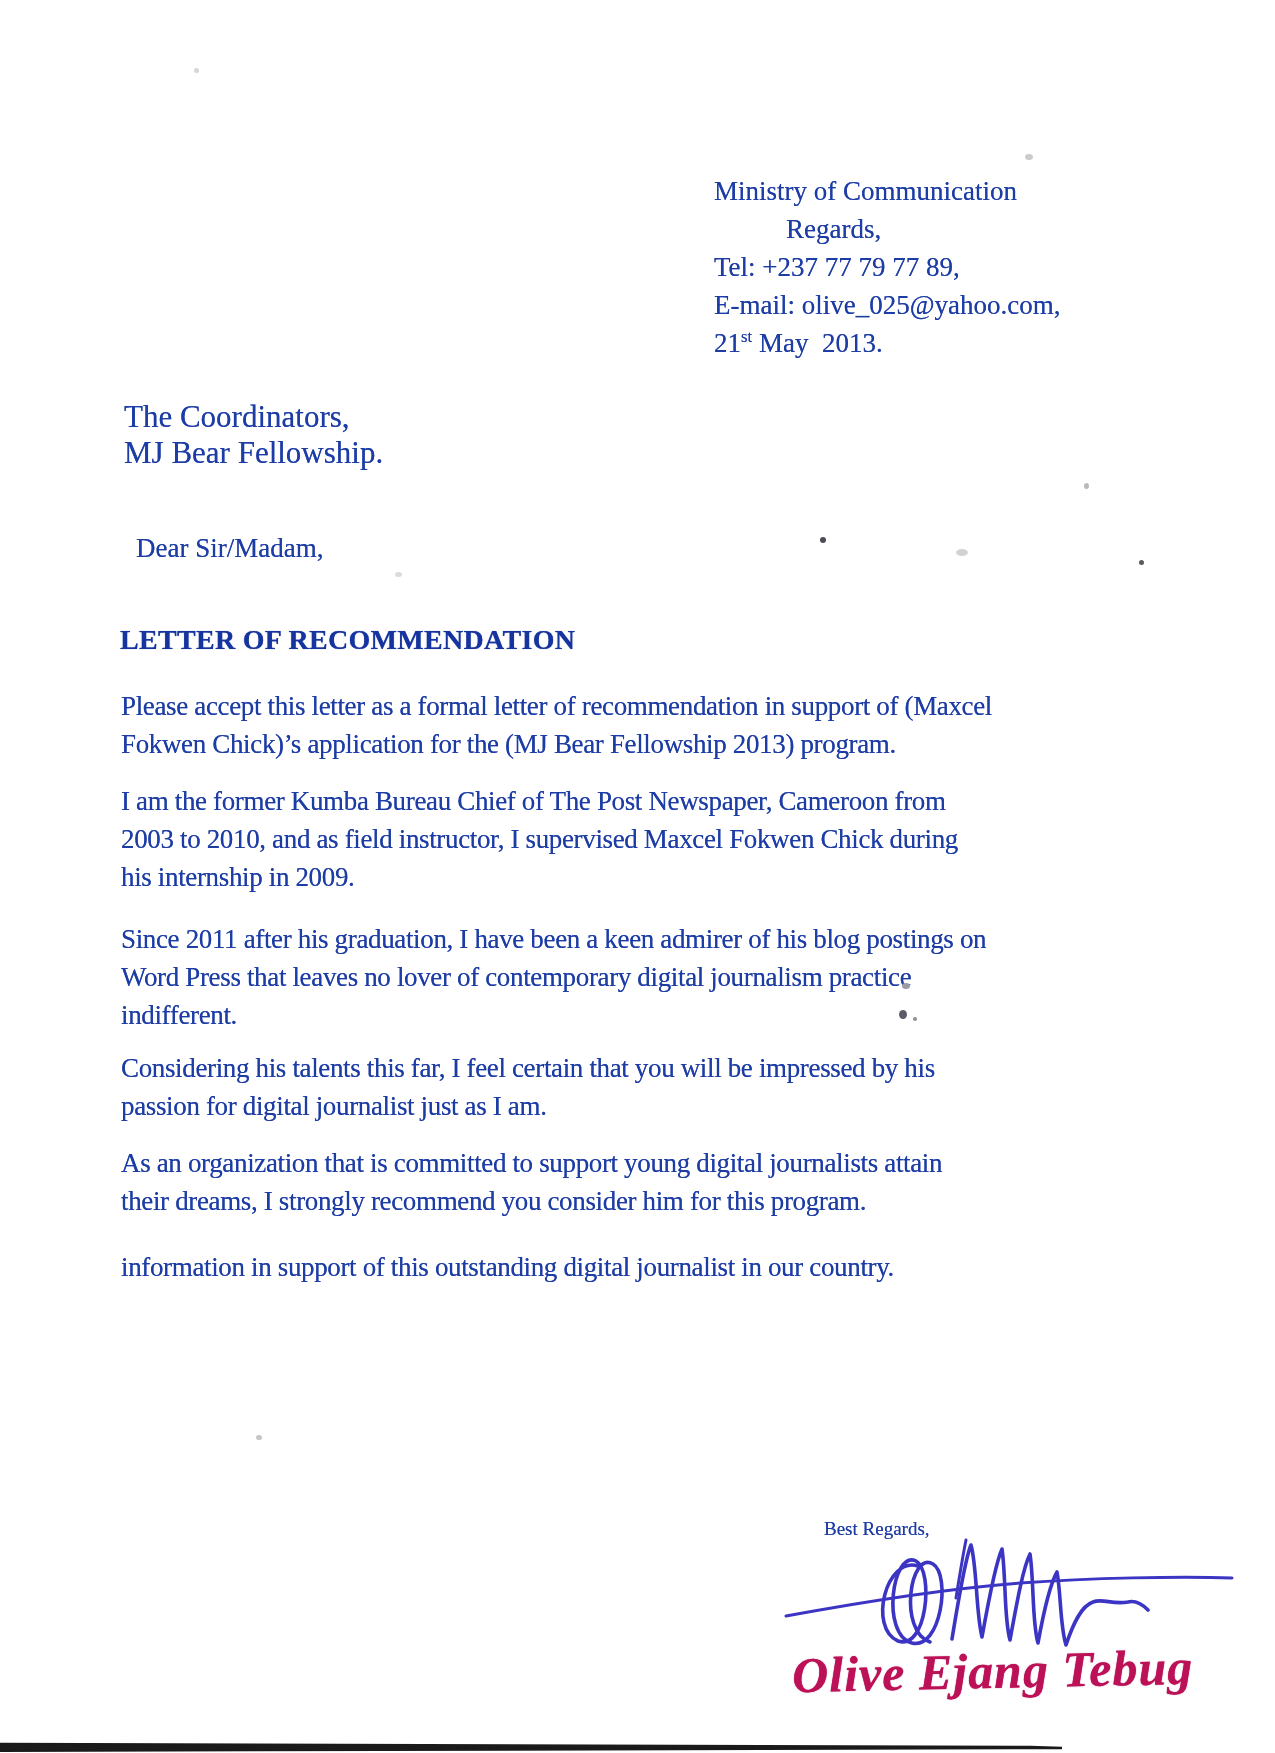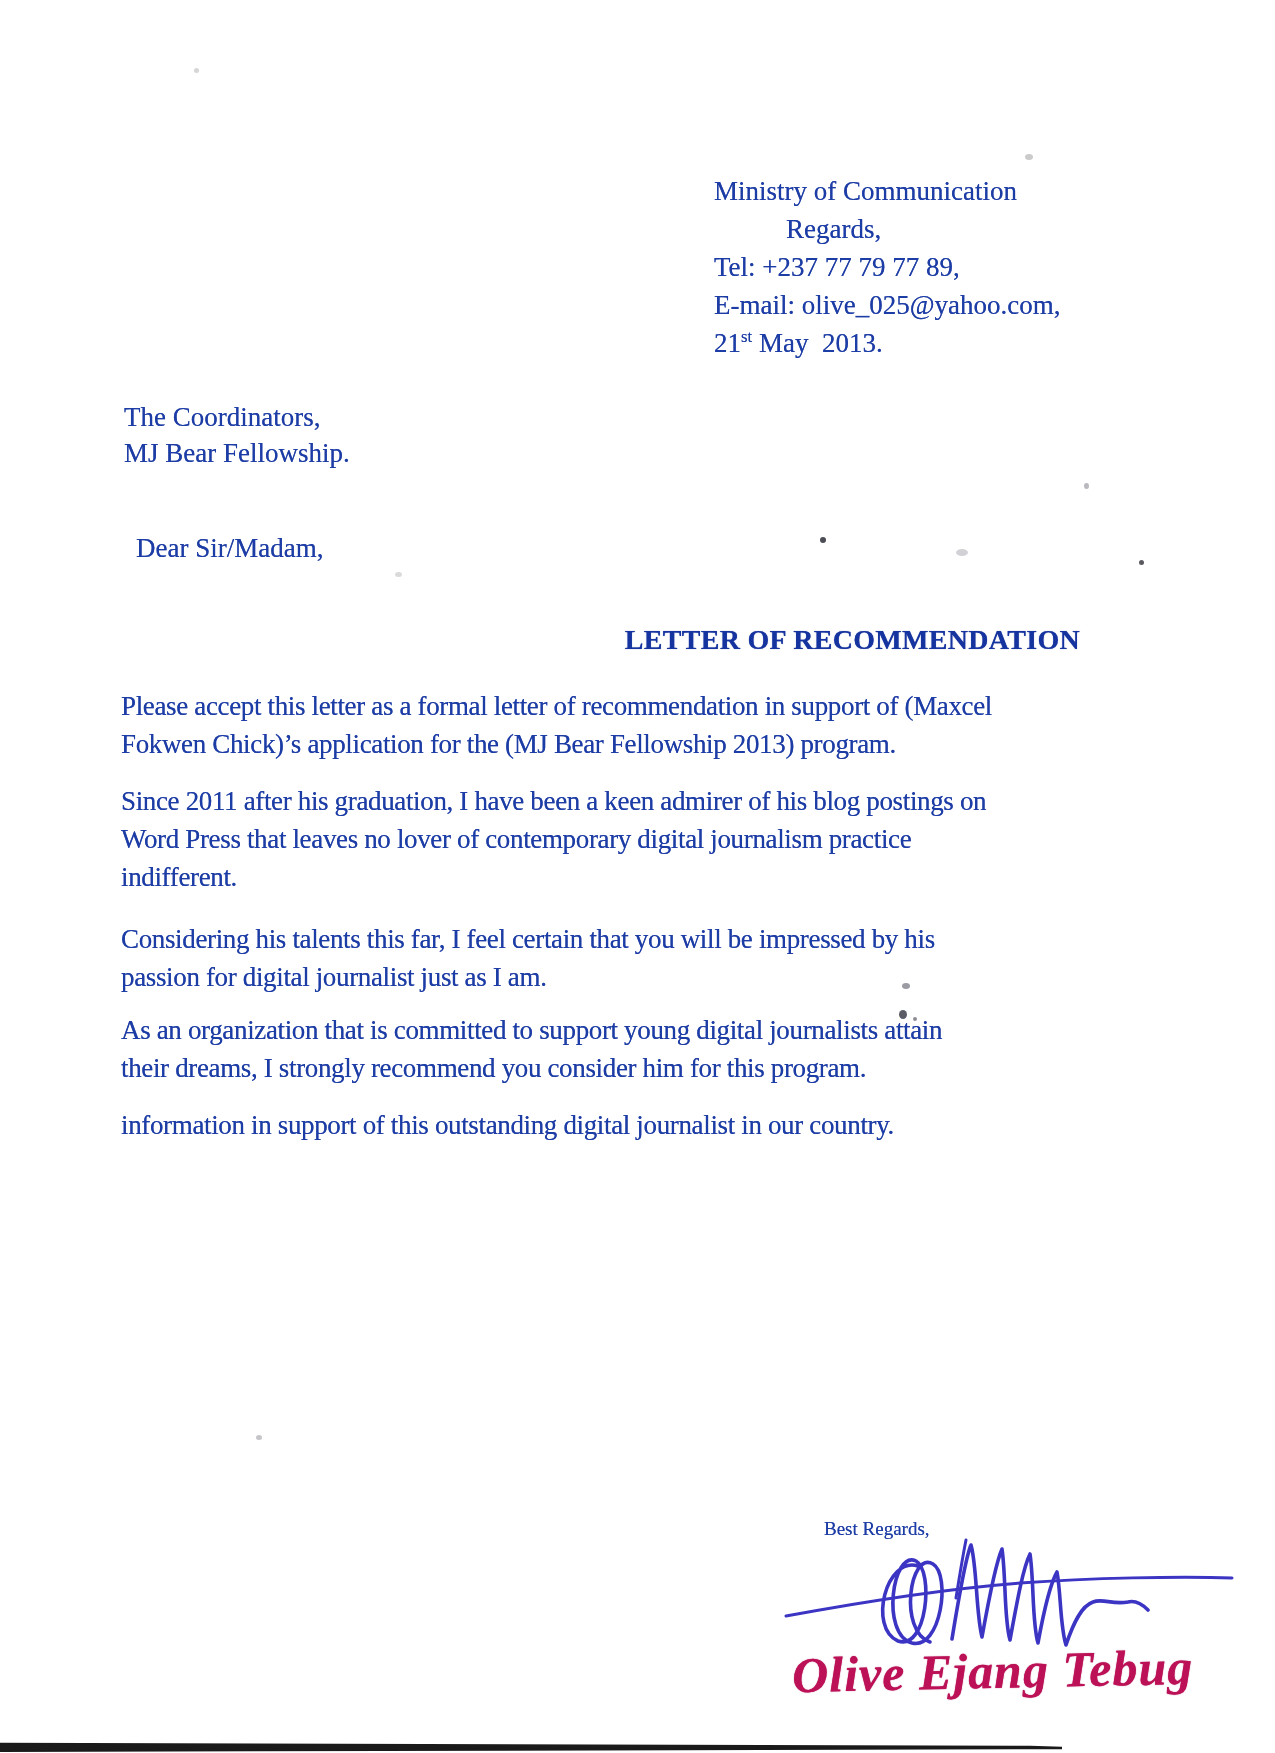--- a/index.html
+++ b/index.html
@@ -15,30 +15,30 @@
   .ink { text-shadow:0 0 .6px rgba(25,55,160,.75); }
 
   
   .sender { position:absolute; left:714px; top:172px; font-size:27px; line-height:38px; }
   .sender .h-line { white-space:nowrap; }
   .sender .indent { margin-left:72px; }
   sup { font-size:.62em; vertical-align:super; line-height:0; }
   .pre { white-space:pre; }
 
   
-  .recipient { position:absolute; left:124px; top:399px; font-size:27px; line-height:36px; }
+  .recipient { position:absolute; left:124px; top:399px; font-size:31px; line-height:36px; }
   .recipient div { white-space:nowrap; }
 
   
   .salutation { position:absolute; left:136px; top:533px; font-size:27px; white-space:nowrap; }
 
   
   .title {
     position:absolute; left:120px; top:624px; width:960px;
-    text-align:right; font-size:28px; font-weight:bold;
+    text-align:left; font-size:28px; font-weight:bold;
     color:#16349f; letter-spacing:.3px; white-space:nowrap;
     text-shadow:0 0 .8px rgba(20,45,150,.8);
   }
 
   
   .body { position:absolute; left:121px; top:687px; width:985px; }
   .para { margin:0 0 19px 0; font-size:27px; line-height:38px; letter-spacing:-.35px; }
   .para .bl { display:block; white-space:nowrap; }
   .para:nth-child(2) { margin-bottom:24px; }
   .para:nth-child(3) { margin-bottom:15px; }
@@ -95,20 +95,25 @@
   <div class="salutation ink">Dear Sir/Madam,</div>
 
   <div class="title">LETTER OF RECOMMENDATION</div>
 
   <div class="body ink">
     <p class="para">
       <span class="bl">Please accept this letter as a formal letter of recommendation in support of (Maxcel</span>
       <span class="bl">Fokwen Chick)’s application for the (MJ Bear Fellowship 2013) program.</span>
     </p>
     <p class="para">
+      <span class="bl">I am the former Kumba Bureau Chief of The Post Newspaper, Cameroon from</span>
+      <span class="bl">2003 to 2010, and as field instructor, I supervised Maxcel Fokwen Chick during</span>
+      <span class="bl">his internship in 2009.</span>
+    </p>
+    <p class="para">
       <span class="bl">Since 2011 after his graduation, I have been a keen admirer of his blog postings on</span>
       <span class="bl">Word Press that leaves no lover of contemporary digital journalism practice</span>
       <span class="bl">indifferent.</span>
     </p>
     <p class="para">
       <span class="bl">Considering his talents this far, I feel certain that you will be impressed by his</span>
       <span class="bl">passion for digital journalist just as I am.</span>
     </p>
     <p class="para">
       <span class="bl">As an organization that is committed to support young digital journalists attain</span>

